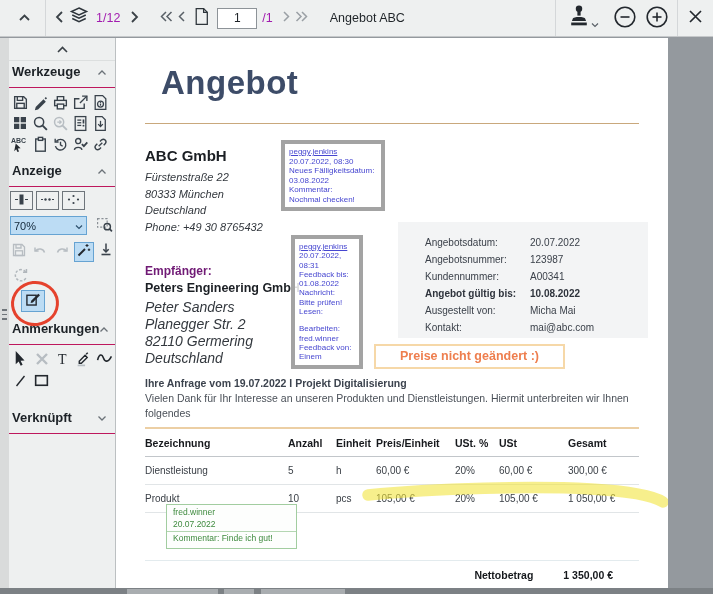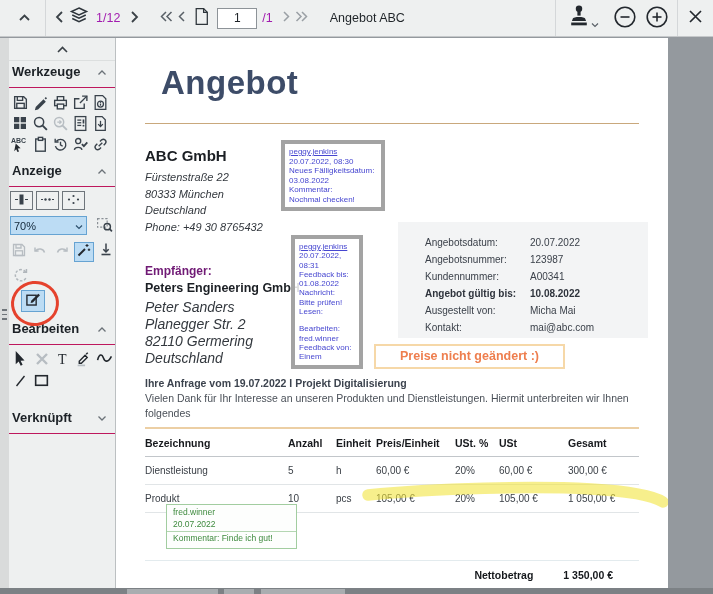--- a/index.html
+++ b/index.html
@@ -458,21 +458,21 @@
               <span><svg width="17" height="17" viewBox="0 0 16 16">
                   <rect x="1.8" y="4" width="8.7" height="9.2" fill="none" stroke="#23282e" stroke-width="1.3"></rect>
                   <path d="M5.8 9.2l6.7-6.7 1.6 1.6-6.7 6.7-2.1.5z" fill="#23282e"></path>
                 </svg></span>
             </button>
           <div class="redcircle"></div>
         </div>
       </div>
 
       <div class="phead">
-        <span>Bearbeiten</span>
+        <span>Anmerkungen</span>
         <span><svg width="10" height="7" viewBox="0 0 10 7">
               <path d="M1.5 5.5L5 2l3.5 3.5" fill="none" stroke="#6b7278" stroke-width="1.3"></path>
             </svg></span>
       </div>
 
       <div class="agrid">
         <button class="atool">
             <span><svg width="17" height="17" viewBox="0 0 16 16">
                 <path d="M3.5 1l8.3 8.8-3.7.2 1.9 3.9-1.8.9-1.9-4-2.8 2.6z" fill="#23282e"></path>
               </svg></span>

